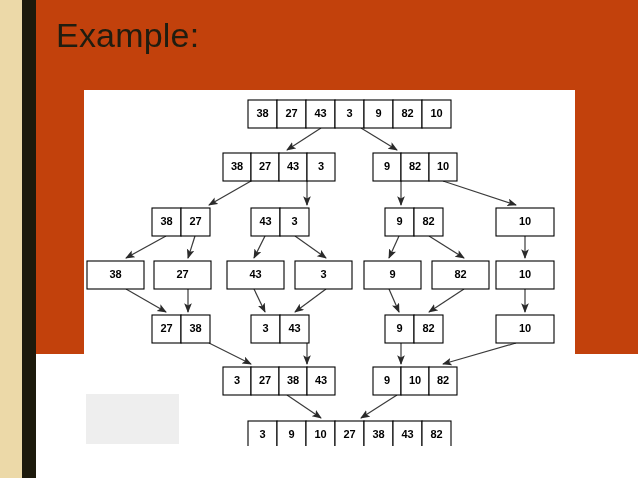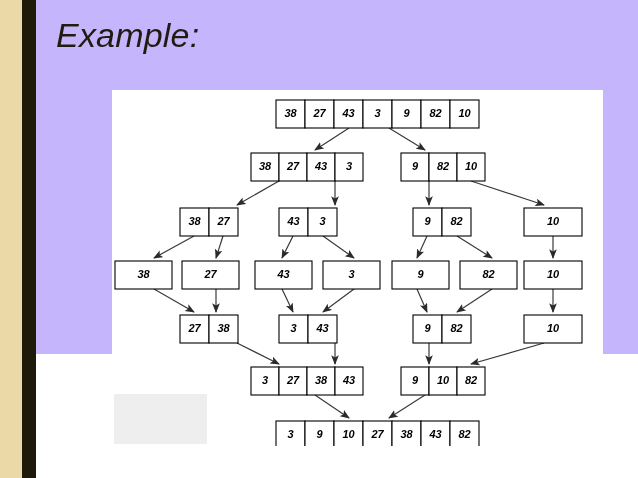--- a/index.html
+++ b/index.html
@@ -4,22 +4,21 @@
 <style>
   * { box-sizing: border-box; margin: 0; padding: 0; }
   html, body {
     width: 638px; height: 478px;
     overflow: hidden;
     font-family: "Liberation Sans", sans-serif;
   }
   #slide {
     position: relative;
     width: 638px; height: 354px;
-    background: #c4b5fd;
-    font-style: italic;
+    background: #c2410c;
   }
   #left-stripe-outer {
     position: absolute;
     left: 0; top: 0;
     width: 22px; height: 478px;
     background: #ecd9a8;
   }
   #left-stripe-dark {
     position: absolute;
     left: 22px; top: 0;
@@ -31,21 +30,21 @@
     left: 56px; top: 17px;
     font-size: 34px;
     font-weight: 400;
     color: #201d10;
     letter-spacing: 0.2px;
     line-height: 1.1;
     white-space: nowrap;
   }
   #panel {
     position: absolute;
-    left: 112px; top: 90px;
+    left: 84px; top: 90px;
     width: 491px; height: 356px;
     background: #ffffff;
   }
   #gray-block {
     position: absolute;
     left: 2px; top: 304px;
     width: 93px; height: 50px;
     background: #eeeeee;
   }
   svg#diagram {

